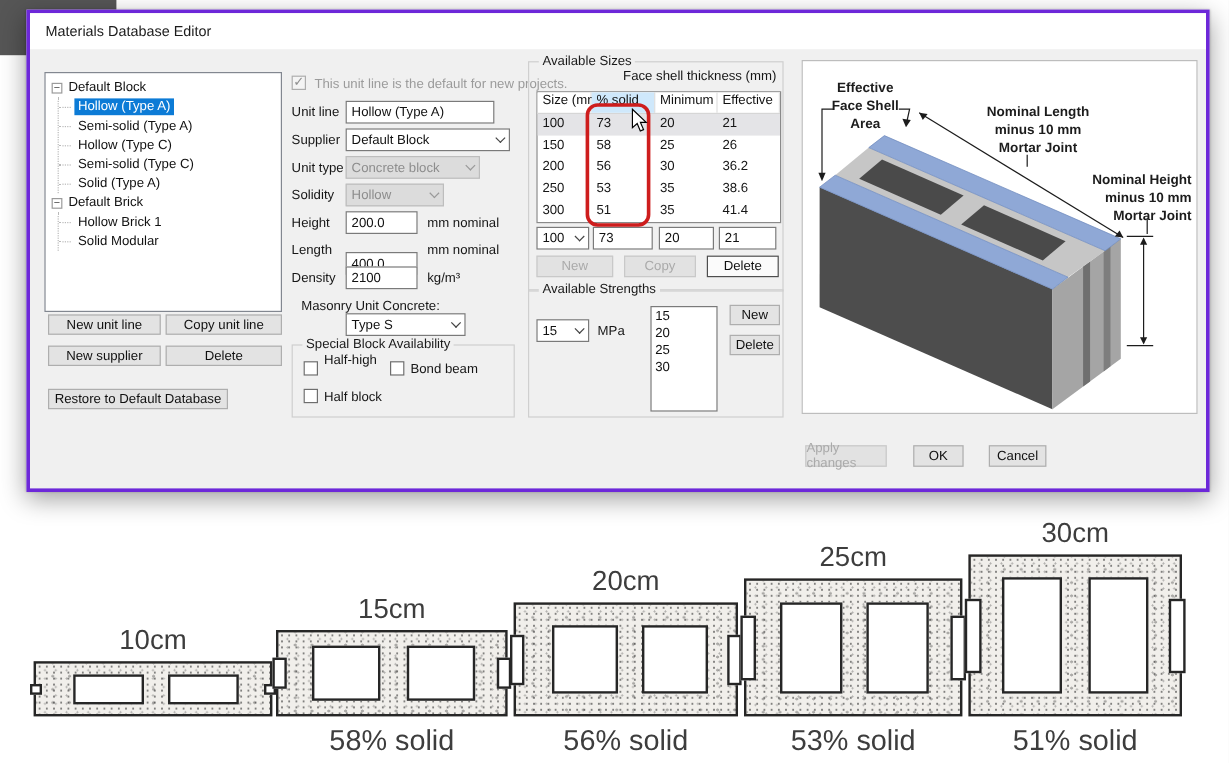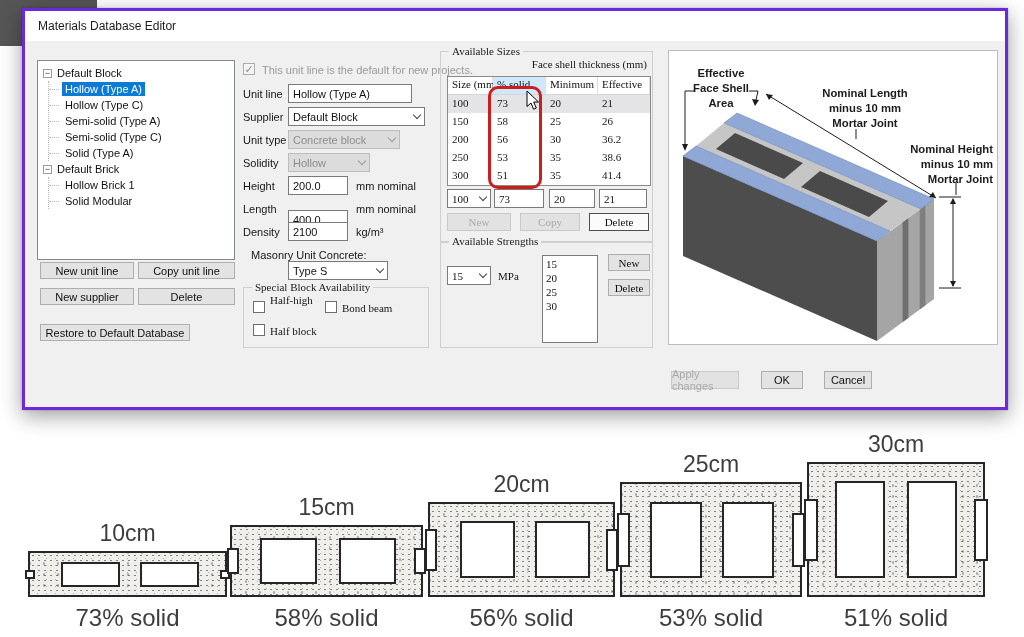--- a/index.html
+++ b/index.html
@@ -24,21 +24,21 @@
                 transform:rotate(45deg);margin-left:auto;margin-top:-3px;}
   .combo.dis{background:#dcdcdc;border-color:#bdbdbd;color:#8d8d8d;}
   .combo.dis::after{border-color:#9a9a9a;}
   .btn{background:#e3e3e3;border:1px solid #aeaeae;font-size:11px;color:#101010;
        display:flex;align-items:center;justify-content:center;box-sizing:border-box;cursor:default;}
   .btn.dim{color:#aaaaaa;border-color:#c9c9c9;background:#e2e2e2;}
   .btn.strong{border-color:#4e4e4e;background:#fbfbfb;}
   .cb{width:12px;height:12px;background:#fff;border:1px solid #6e6e6e;box-sizing:border-box;
       display:flex;align-items:center;justify-content:center;font-size:11px;line-height:10px;}
   .cb.checked-dim{background:#f4f4f4;border-color:#adadad;color:#8f8f8f;}
-  .groupbox{border:1px solid #cfcfcf;box-sizing:border-box;font-family:Liberation Serif, serif;}
+  .groupbox{border:1px solid #cfcfcf;box-sizing:border-box;}
   .gb-title{position:absolute;top:-7px;left:8px;background:#f0f0f0;padding:0 3px;font-size:11px;color:#1a1a1a;white-space:nowrap;}
   
   #tree{left:12px;top:49px;width:198px;height:200px;background:#fff;border:1px solid #828790;
         padding:4px 2px;box-sizing:border-box;overflow:hidden;}
   .tree-row{display:flex;align-items:center;height:16px;font-size:11px;color:#111;}
   .expander{width:9px;height:9px;border:1px solid #9b9b9b;background:#fff;color:#444;font-size:9px;
             line-height:7px;text-align:center;margin:0 5px 0 3px;flex:0 0 9px;box-sizing:border-box;}
   .kids{margin-left:8px;border-left:1px dotted #b9b9b9;}
   .tree-item{display:flex;align-items:center;height:16px;font-size:11px;color:#111;}
   .tree-item .dash{width:10px;border-top:1px dotted #b9b9b9;margin-right:3px;flex:0 0 10px;}
@@ -84,25 +84,25 @@
         <span class="expander">−</span>
         <span>Default Block</span>
       </div>
       <div class="kids">
         <div class="tree-item sel">
           <span class="dash"></span>
           <span class="tlabel">Hollow (Type A)</span>
         </div>
         <div class="tree-item">
           <span class="dash"></span>
+          <span class="tlabel">Semi-solid (Type A)</span>
+        </div>
+        <div class="tree-item">
+          <span class="dash"></span>
           <span class="tlabel">Hollow (Type C)</span>
-        </div>
-        <div class="tree-item">
-          <span class="dash"></span>
-          <span class="tlabel">Semi-solid (Type A)</span>
         </div>
         <div class="tree-item">
           <span class="dash"></span>
           <span class="tlabel">Semi-solid (Type C)</span>
         </div>
         <div class="tree-item">
           <span class="dash"></span>
           <span class="tlabel">Solid (Type A)</span>
         </div>
       </div>
@@ -288,21 +288,20 @@
 </div>
 
 <div id="figure" class="abs" style="left:0;top:404px;width:1024px;height:233px;">
     <div class="block" style="left: 28px; top: 147px; width: 199px; height: 46px;">
       <div class="hole" style="left: 31px; top: 9px; width: 59px; height: 25px;"></div>
       <div class="hole" style="left: 110px; top: 9px; width: 59px; height: 25px;"></div>
       <div class="notch" style="left: -5px; top: 17px; width: 10px; height: 9px;"></div>
       <div class="notch" style="right: -5px; top: 17px; width: 10px; height: 9px;"></div>
     </div>
     <div class="blk-size" style="left: 28px; top: 116px; width: 199px;">10cm</div>
-    <div class="blk-solid" style="left: 28px; top: 200px; width: 199px;">73% solid</div>
     <div class="block" style="left: 230px; top: 121px; width: 193px; height: 72px;">
       <div class="hole" style="left: 28px; top: 11px; width: 57px; height: 46px;"></div>
       <div class="hole" style="left: 107px; top: 11px; width: 57px; height: 46px;"></div>
       <div class="notch" style="left: -5px; top: 21px; width: 12px; height: 26px;"></div>
       <div class="notch" style="right: -5px; top: 21px; width: 12px; height: 26px;"></div>
     </div>
     <div class="blk-size" style="left: 230px; top: 90px; width: 193px;">15cm</div>
     <div class="blk-solid" style="left: 230px; top: 200px; width: 193px;">58% solid</div>
     <div class="block" style="left: 428px; top: 98px; width: 187px; height: 95px;">
       <div class="hole" style="left: 30px; top: 17px; width: 55px; height: 57px;"></div>

